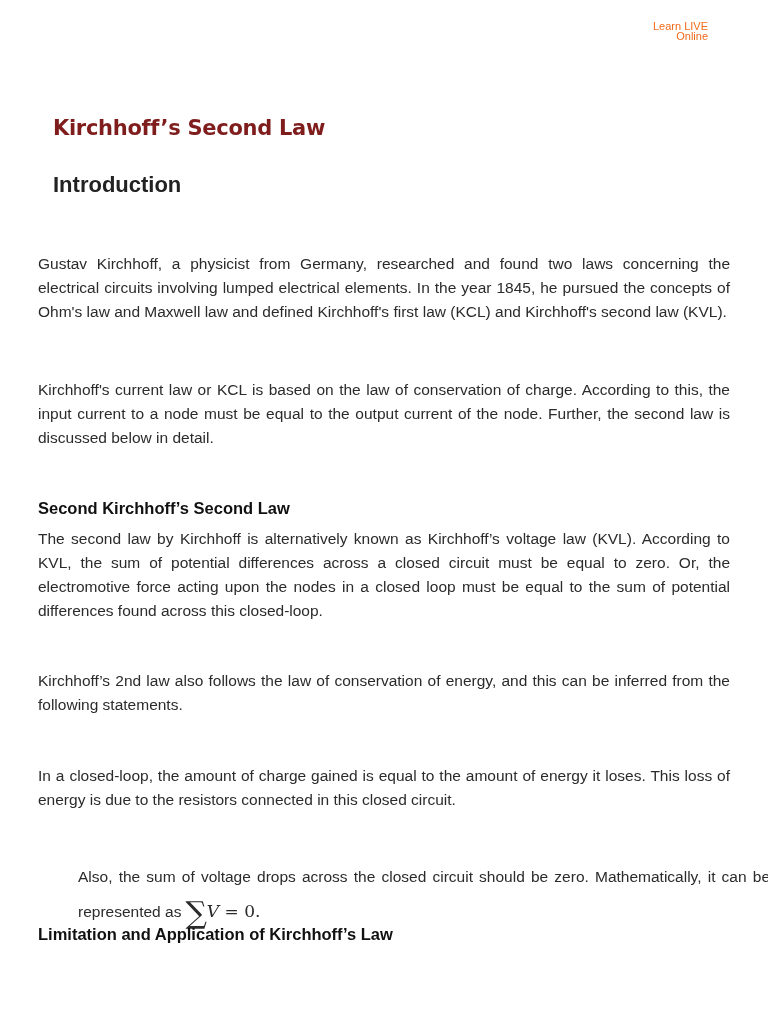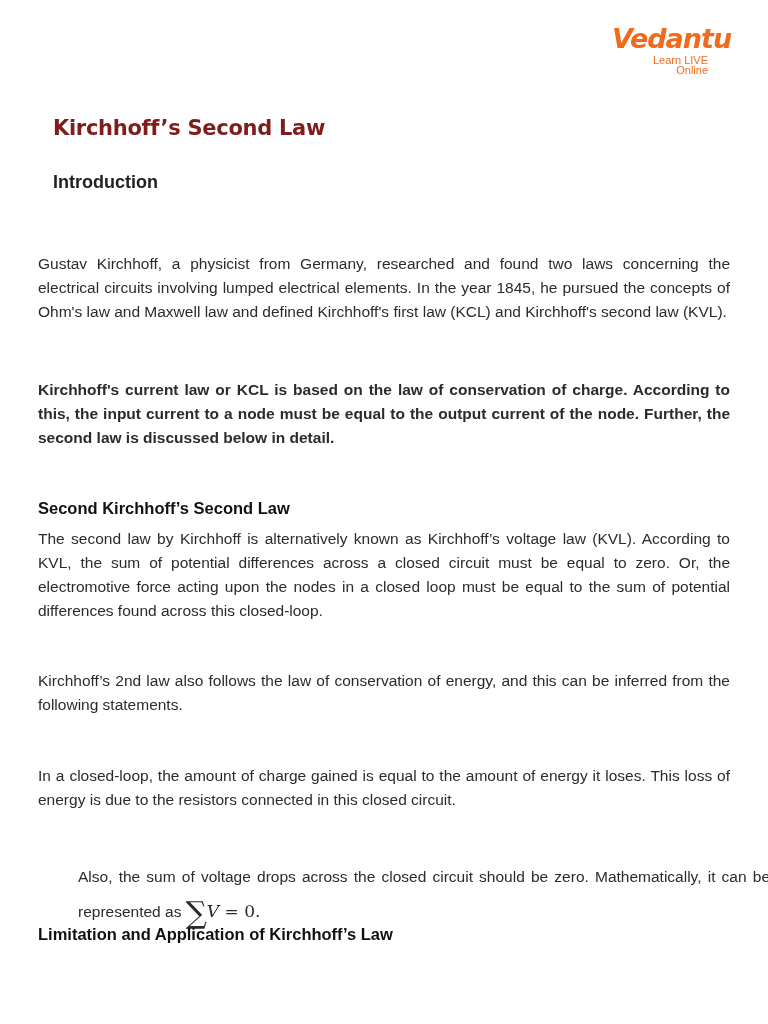--- a/index.html
+++ b/index.html
@@ -49,21 +49,21 @@
       font-size: 21px;
       font-weight: bold;
       color: #7f1d1d;
       letter-spacing: -0.3px;
     }
     .intro-heading {
       position: absolute;
       left: 53px;
       top: 172px;
       font-family: "Liberation Sans", sans-serif;
-      font-size: 18px;
+      font-size: 22px;
       font-weight: bold;
       color: #222222;
     }
     .para {
       position: absolute;
       left: 38px;
       width: 692px;
       font-size: 15.5px;
       line-height: 24px;
       text-align: justify;
@@ -92,31 +92,30 @@
       font-size: 17px;
     }
     .math .rest {
       font-size: 17px;
     }
   </style>
 </head>
 <body>
 
 <div class="logo">
-  <span class="logo-word">Vedantu</span>
   <span class="logo-tag">Learn LIVE Online</span>
 </div>
 
 <h1 class="title">Kirchhoff’s Second Law</h1>
 
 <h2 class="intro-heading">Introduction</h2>
 
 <p class="para" style="top:252px;">Gustav Kirchhoff, a physicist from Germany, researched and found two laws concerning the electrical circuits involving lumped electrical elements. In the year 1845, he pursued the concepts of Ohm's law and Maxwell law and defined Kirchhoff's first law (KCL) and Kirchhoff's second law (KVL).</p>
 
-<p class="para" style="top:378px;font-weight:bold;">Kirchhoff's current law or KCL is based on the law of conservation of charge. According to this, the input current to a node must be equal to the output current of the node. Further, the second law is discussed below in detail.</p>
+<p class="para" style="top:378px;">Kirchhoff's current law or KCL is based on the law of conservation of charge. According to this, the input current to a node must be equal to the output current of the node. Further, the second law is discussed below in detail.</p>
 
 <h3 class="sec-heading" style="top:499px;">Second Kirchhoff’s Second Law</h3>
 
 <p class="para" style="top:527px;">The second law by Kirchhoff is alternatively known as Kirchhoff’s voltage law (KVL). According to KVL, the sum of potential differences across a closed circuit must be equal to zero. Or, the electromotive force acting upon the nodes in a closed loop must be equal to the sum of potential differences found across this closed-loop.</p>
 
 <p class="para" style="top:669px;">Kirchhoff’s 2nd law also follows the law of conservation of energy, and this can be inferred from the following statements.</p>
 
 <p class="para" style="top:764px;">In a closed-loop, the amount of charge gained is equal to the amount of energy it loses. This loss of energy is due to the resistors connected in this closed circuit.</p>
 
 <div class="para" style="top:860px; line-height:34px;margin-left:40px;">

